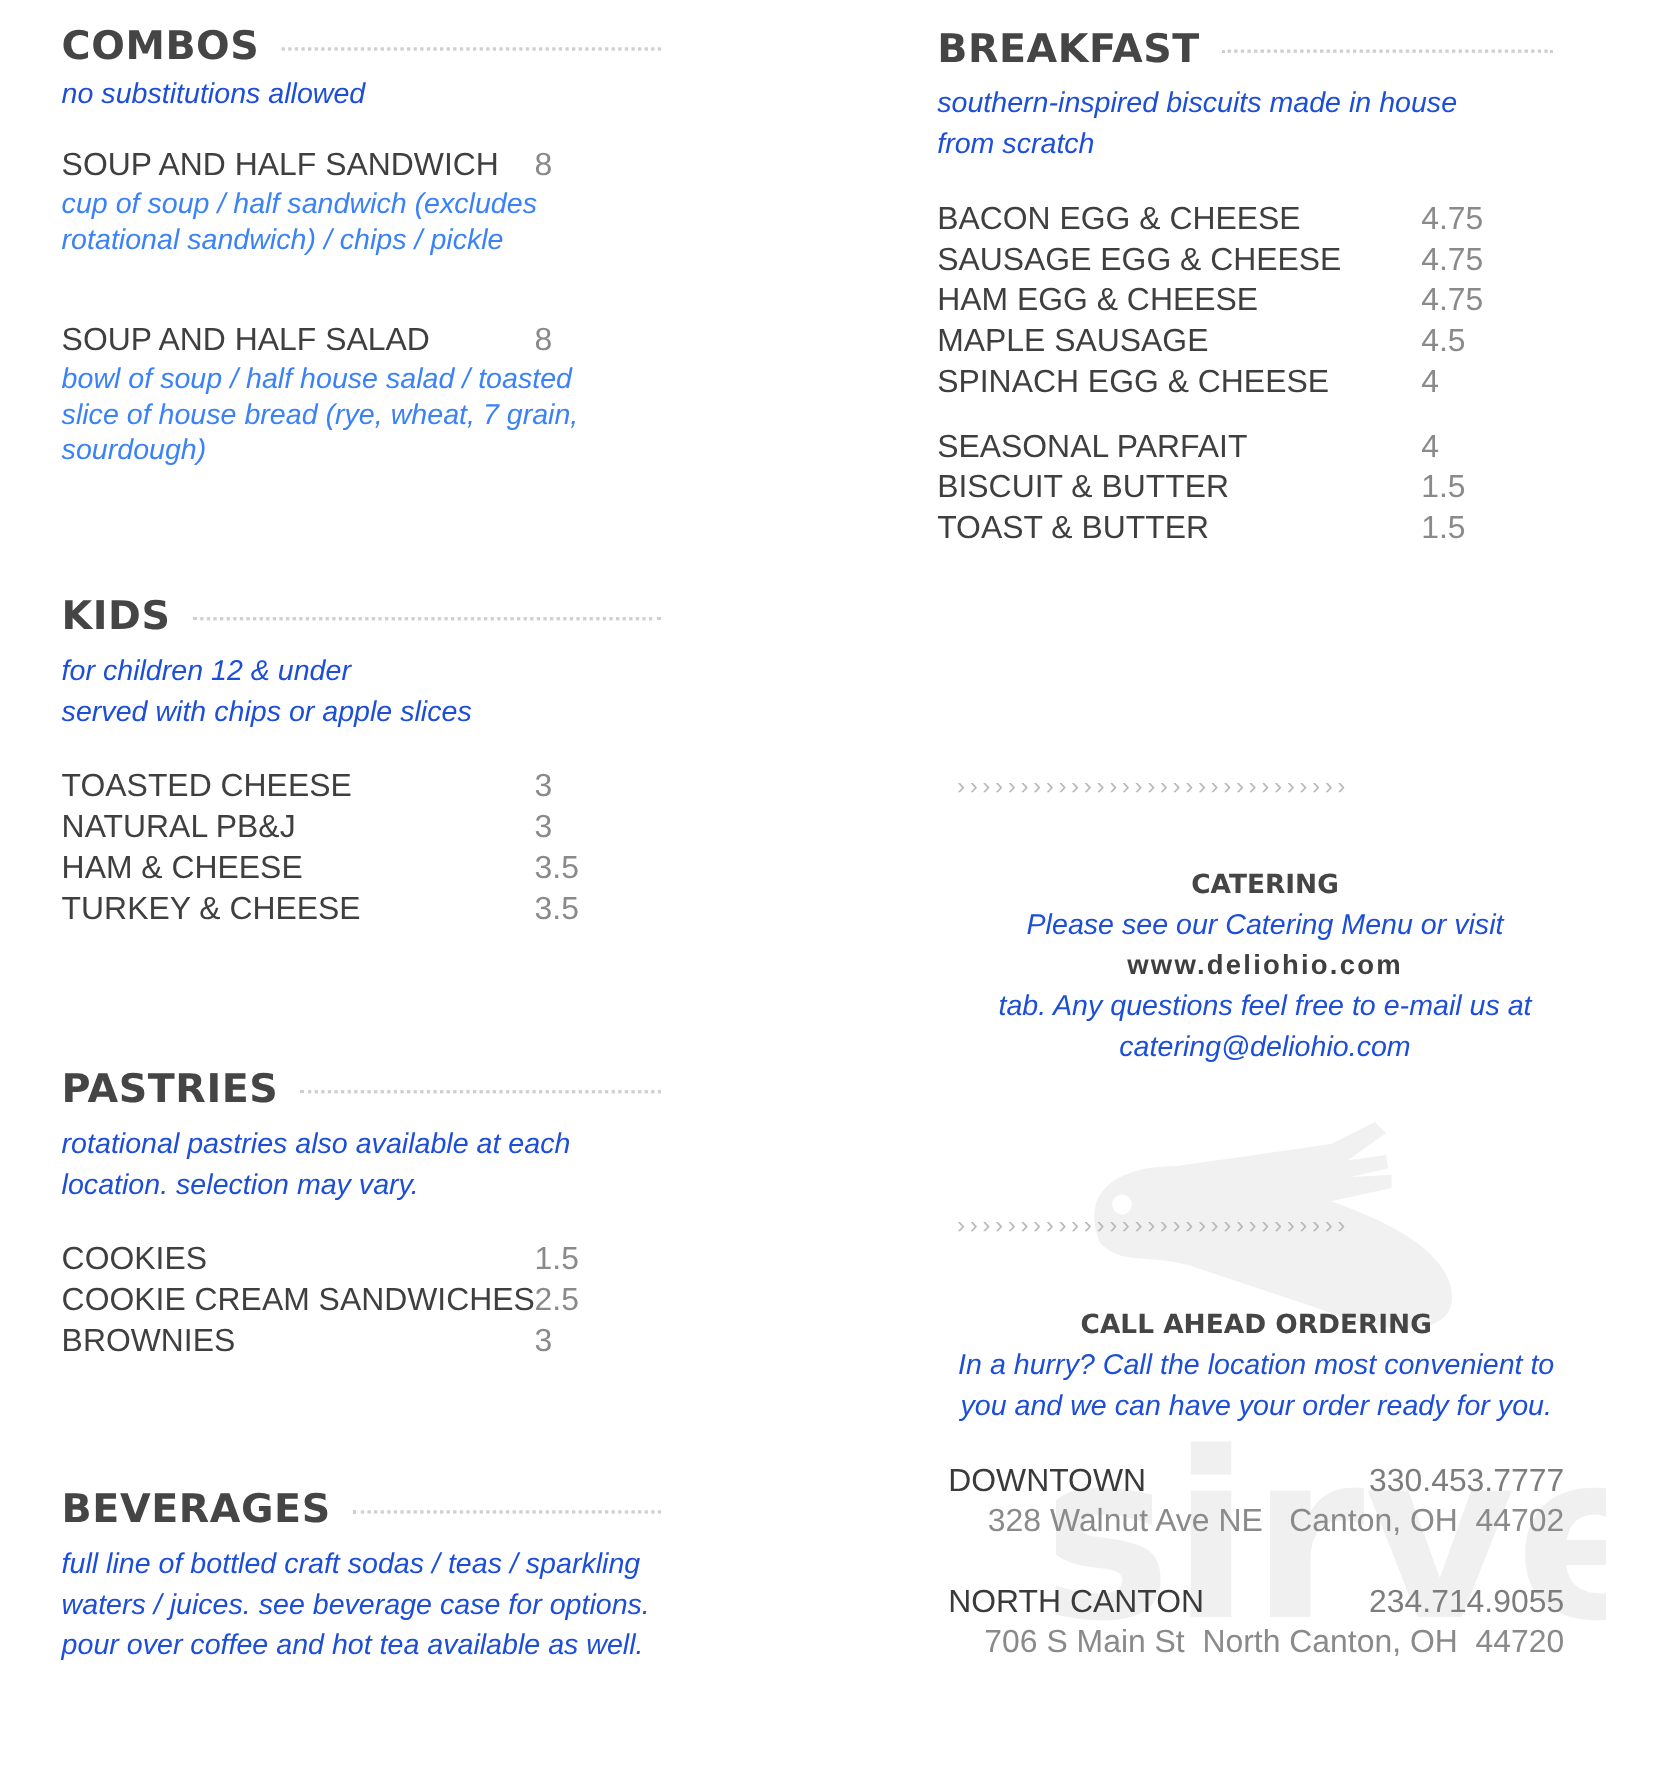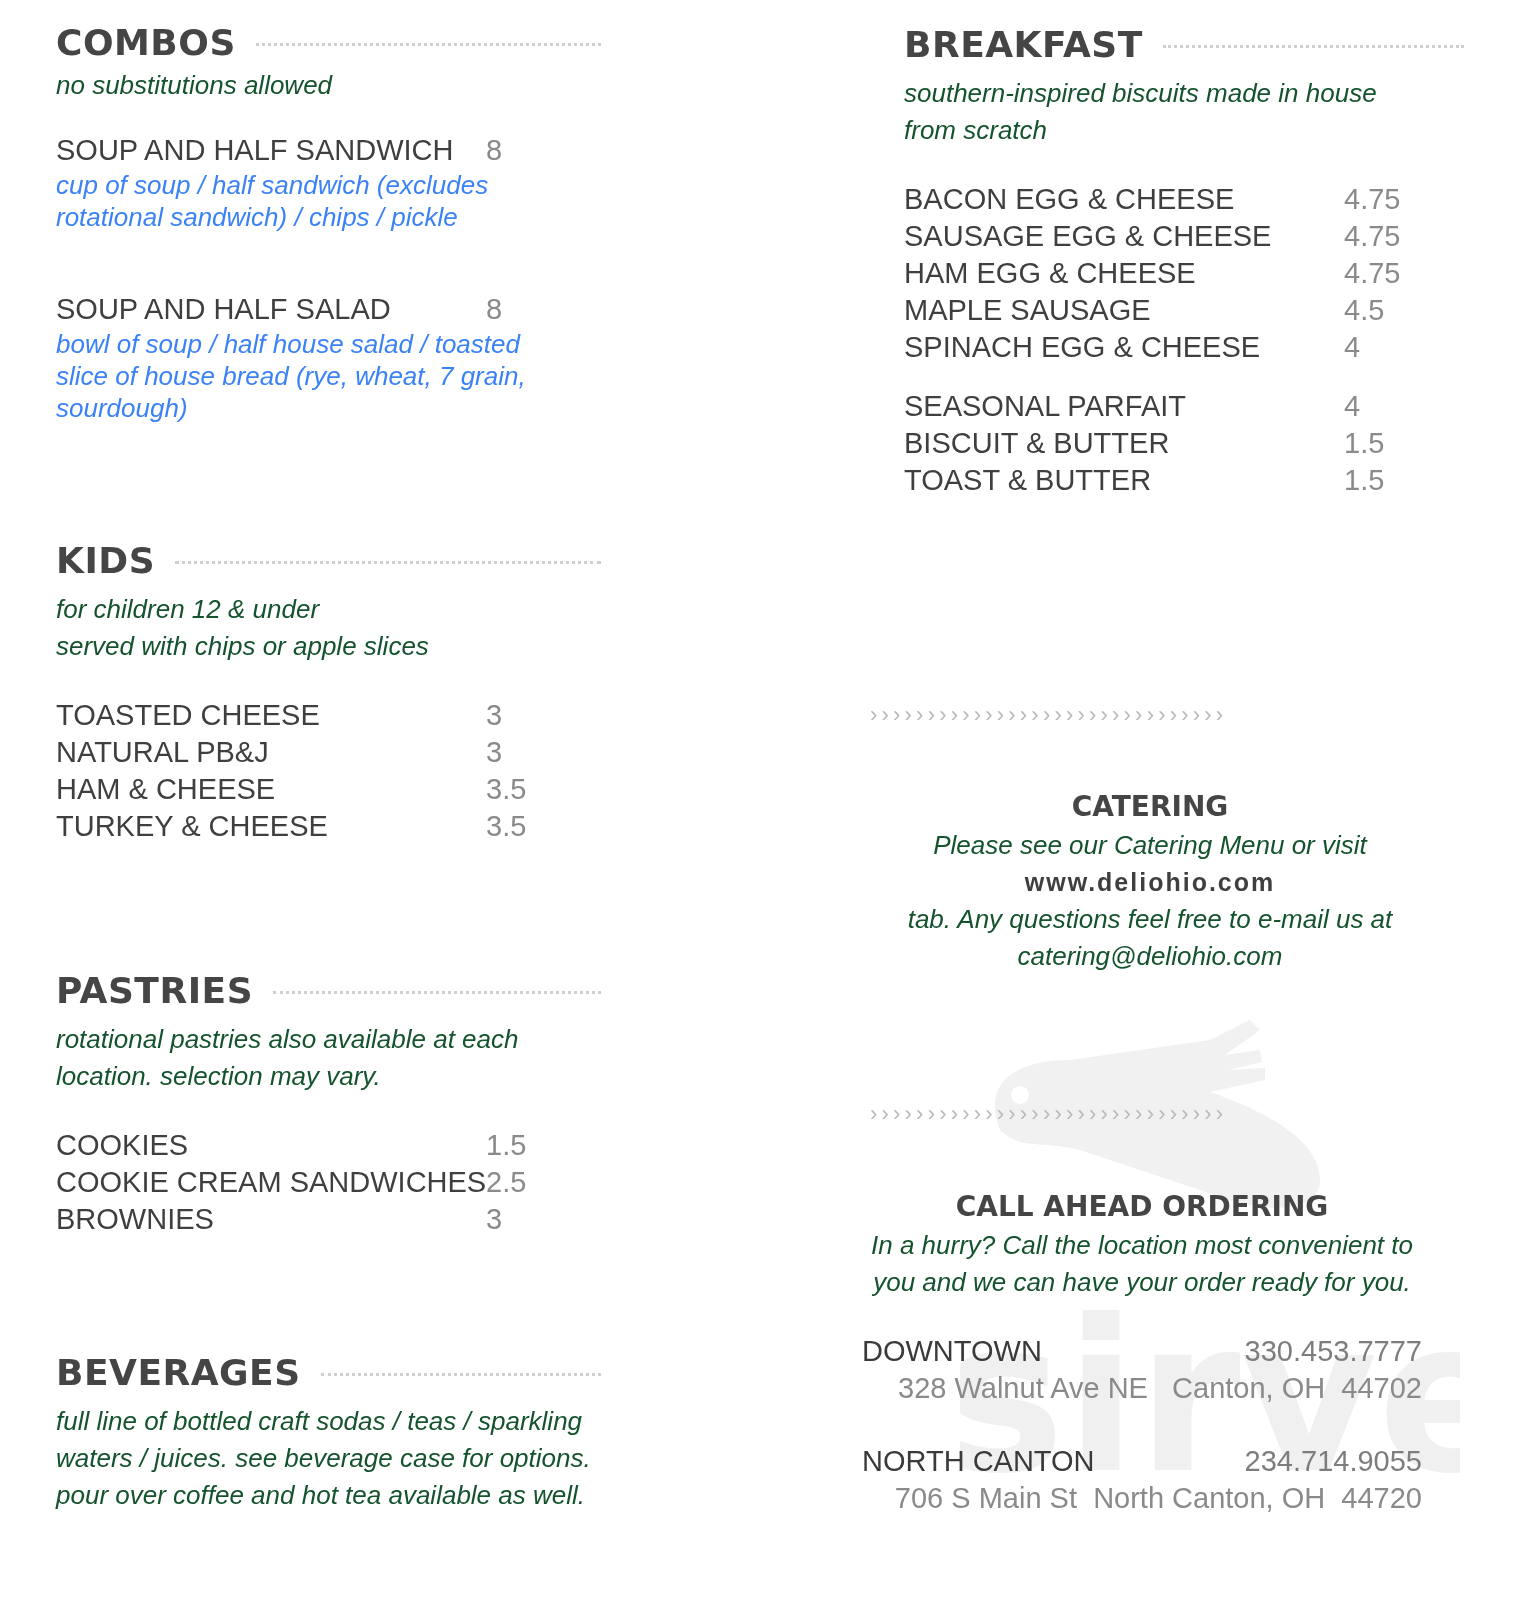--- a/index.html
+++ b/index.html
@@ -2,39 +2,39 @@
 <html><head>
   <meta charset="utf-8">
   <style>
     html, body { margin:0; padding:0; }
     body {
       width:1523px; height:1623px; background:#ffffff; position:relative; overflow:hidden;
       font-family:"Liberation Sans", sans-serif; color:#3f3f3f;
     }
     .col { position:absolute; top:0; }
     .col.left { left:56px; width:545px; }
-    .col.right { left:904px; width:560px; }
+    .col.right { left:852px; width:560px; }
 
     .sec-head { display:flex; align-items:center; }
     .sec-title {
       font-family:"DejaVu Sans", sans-serif; font-weight:bold; font-size:36px; letter-spacing:0.5px;
       color:#454545; white-space:nowrap;
     }
     .dots { flex:1; margin-left:20px; border-bottom:3px dotted #cfcfcf; height:0; transform:translateY(2px); }
-    .sub { font-style:italic; font-size:26px; color:#14532d; line-height:37px; font-weight:300; }
+    .sub { font-style:italic; font-size:26px; color:#1d4ed8; line-height:37px; font-weight:300; }
 
     .item-row { display:flex; font-size:29px; line-height:37px; color:#3f3f3f; }
     .item-name { white-space:nowrap; }
     .price { color:#8a8a8a; }
     .desc { font-style:italic; font-size:26px; color:#3b82f6; line-height:32px; }
 
     .chevrons { position:absolute; left:870px; width:560px; height:24px; color:#b9b9b9; font-size:22px; letter-spacing:4.2px; white-space:nowrap; overflow:hidden; }
 
     .center { text-align:center; }
-    .center-title { font-family:"DejaVu Sans", sans-serif; font-weight:bold; font-size:28px; color:#454545; }
+    .center-title { font-family:"DejaVu Sans", sans-serif; font-weight:bold; font-size:24px; color:#454545; }
     .link-bold { font-weight:bold; font-size:25px; letter-spacing:2px; color:#3f3f3f; }
 
     .loc-name { font-size:29px; color:#3a3a3a; }
     .loc-phone { font-size:29px; color:#7d7d7d; }
     .loc-addr { font-size:29px; color:#8a8a8a;text-align:right; }
 
     .watermark { position:absolute; pointer-events:none; }
   </style>
 </head>
 <body>

